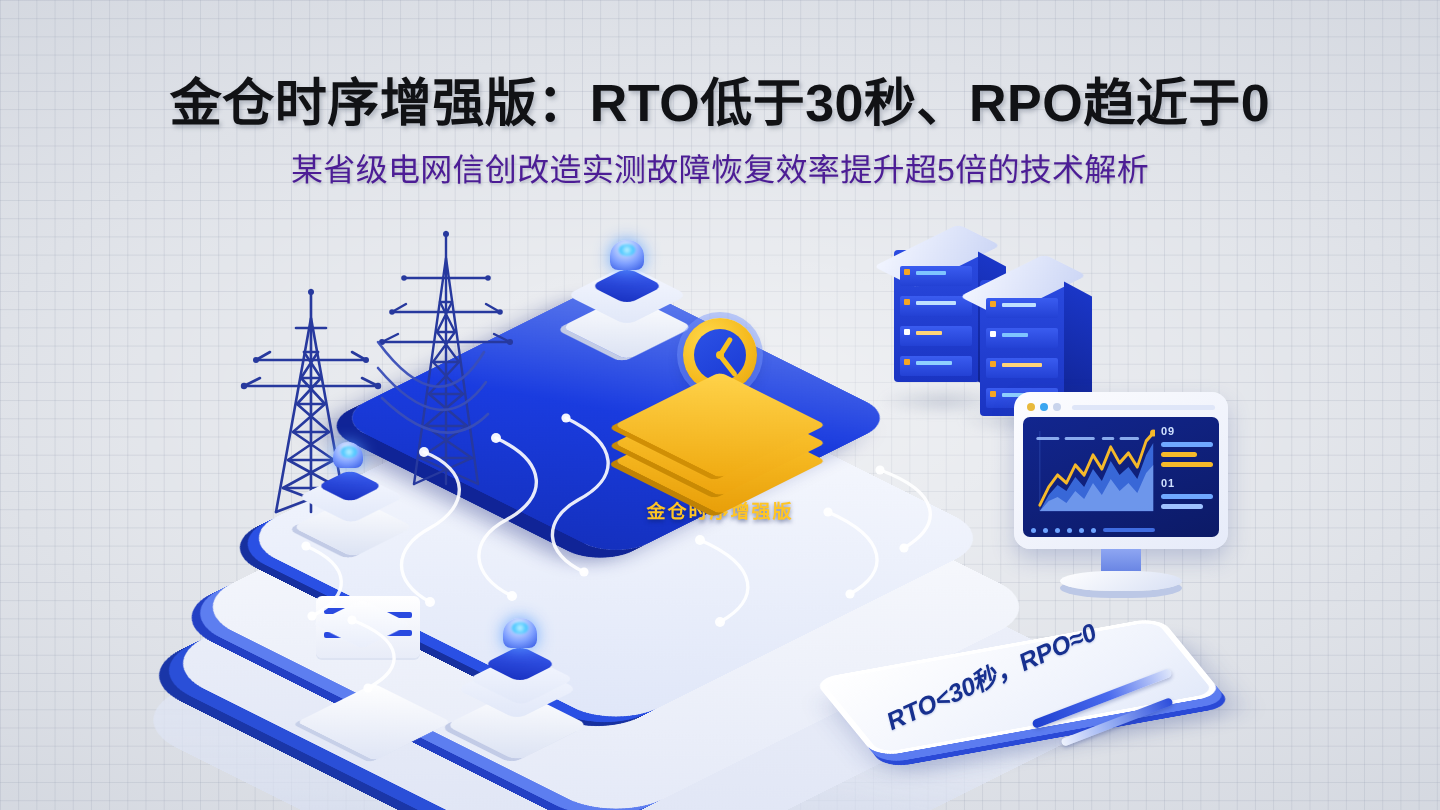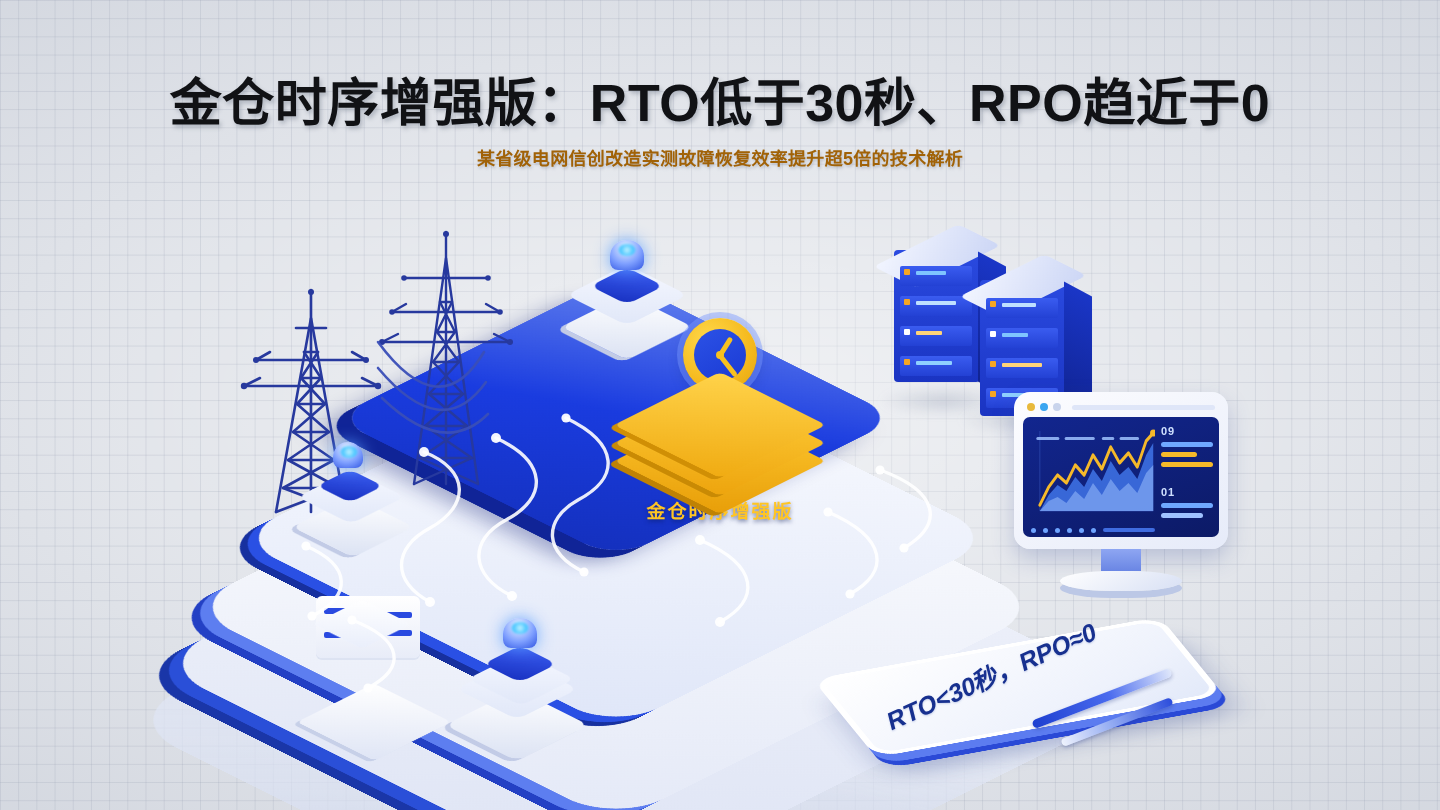--- a/index.html
+++ b/index.html
@@ -32,21 +32,21 @@
     text-align:center; z-index:40;
   }
   .title{
     font-size:52px; font-weight:700; color:#111215;
     letter-spacing:.5px; line-height:1.12;
     text-shadow:2px 3px 4px rgba(120,128,145,.45);
     white-space:nowrap;
   }
   .subtitle{
     margin-top:12px;
-    font-size:18px; font-weight:700; color:#a16207;
+    font-size:32px; font-weight:400; color:#4c1d95;
     letter-spacing:.3px;
     text-shadow:1px 2px 3px rgba(125,133,150,.40);
     white-space:nowrap;
   }
 
   
   .platform-wrap{
     position:absolute; left:196px; top:330px;
     width:840px; height:430px;
     transform:rotate(0deg);
@@ -458,21 +458,21 @@
             <i></i>
             <i></i>
             <i></i>
           <span style="flex:1;height:4px;border-radius:2px;background:#3f6ce0;"></span>
         </div>
         <div class="panel">
           <div class="kpi">09</div>
           <div class="rowbar" style="background:#6fa8ff;"></div>
           <div class="rowbar" style="background:#f5b92a;width:70%;"></div>
           <div class="rowbar" style="background:#f5b92a;"></div>
-          <div class="kpi" style="margin-top:19px;">01</div>
+          <div class="kpi" style="margin-top:10px;">01</div>
           <div class="rowbar" style="background:#6fa8ff;"></div>
           <div class="rowbar" style="background:#9fc2ff;width:80%;"></div>
         </div>
       </div>
     </div>
     <div class="mon-neck"></div>
     <div class="mon-base"></div>
   </div>
 
   <div class="tablet">

